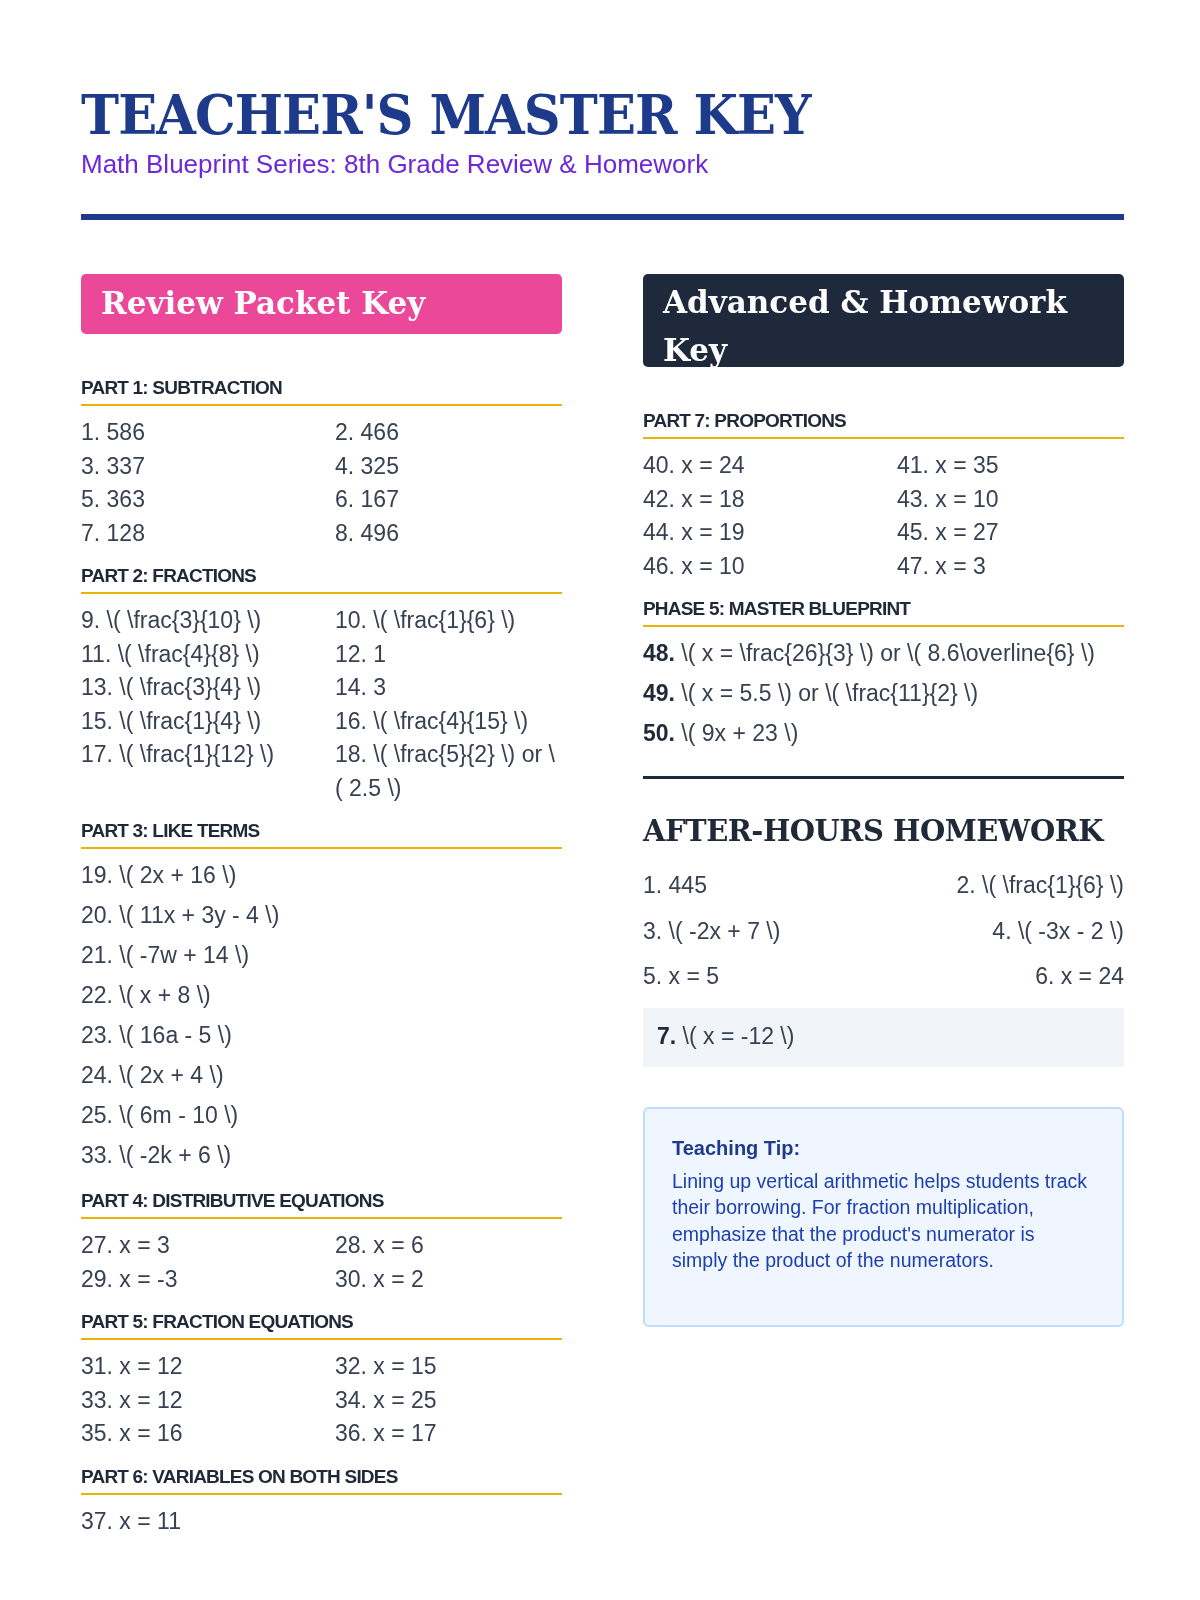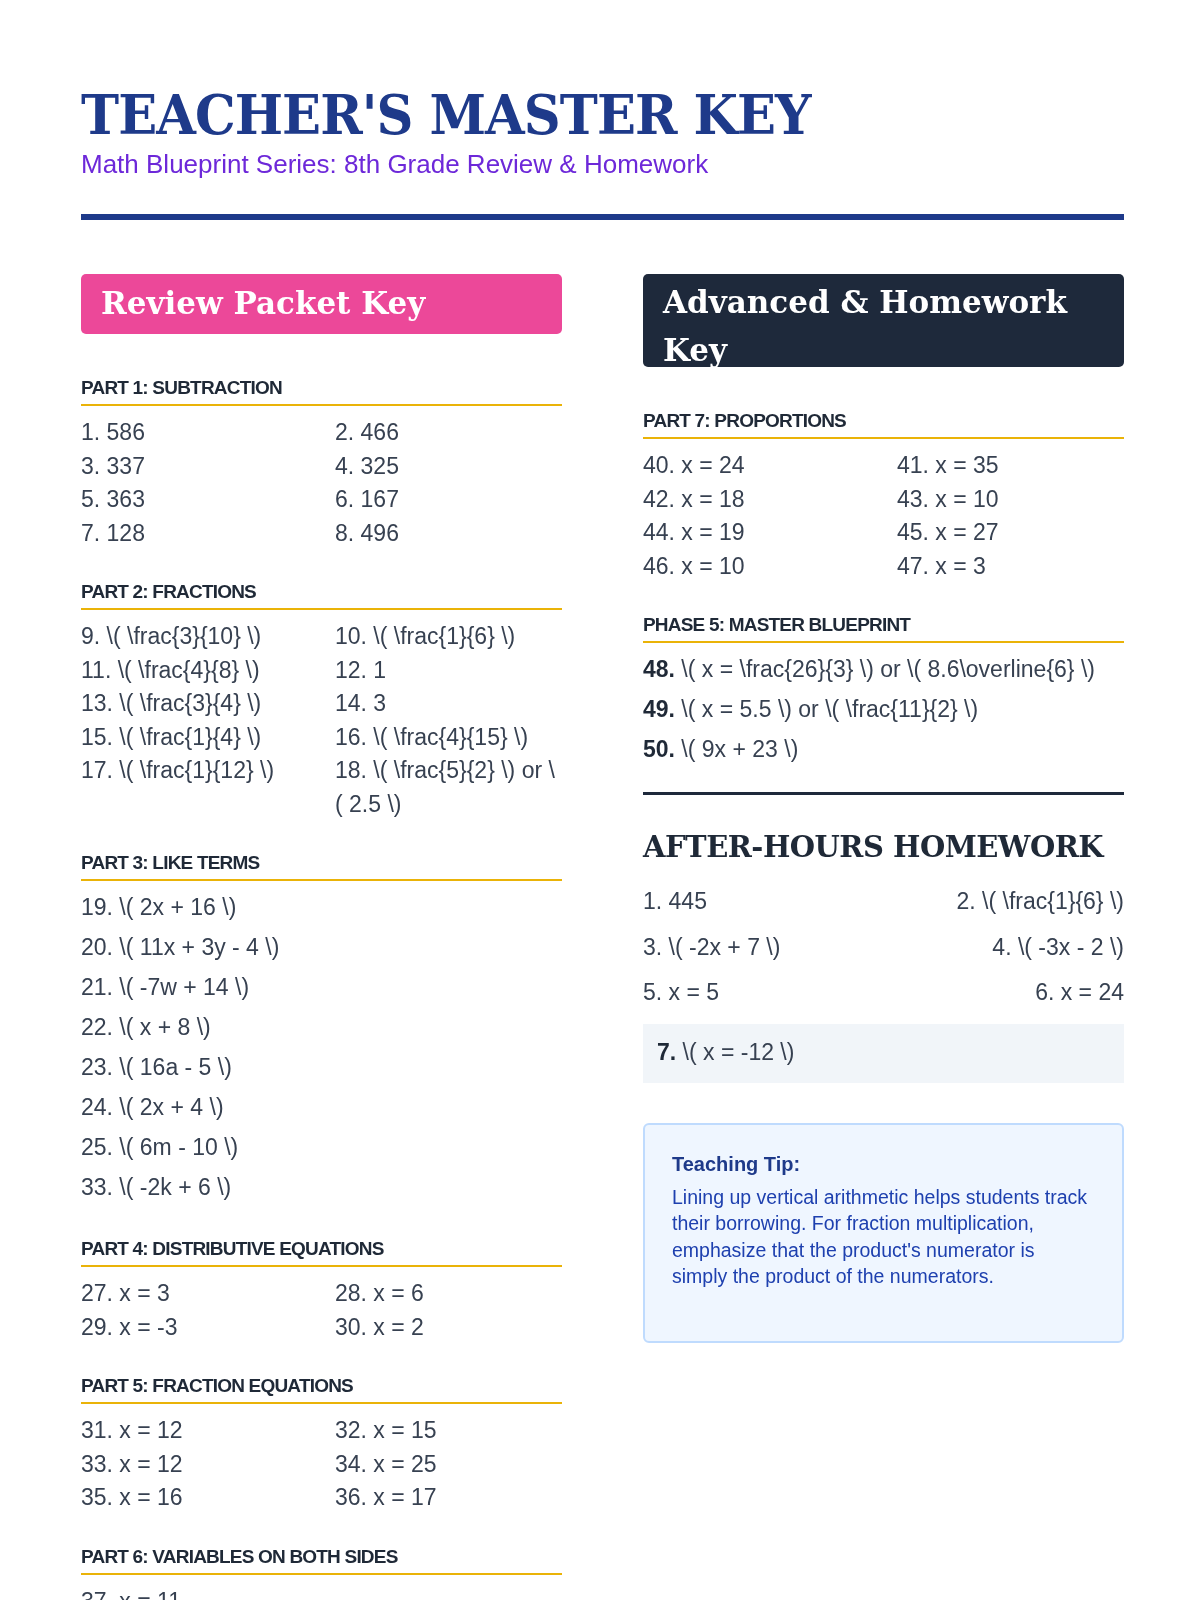--- a/index.html
+++ b/index.html
@@ -29,21 +29,21 @@
     .section-h {
       font-family: "Liberation Sans", sans-serif; font-weight: bold; font-size: 19px; color: #1f2937;
       letter-spacing: -0.8px; padding-bottom: 4px; border-bottom: 2px solid #eab308; line-height: 24px;
     }
     .grid2 { display: grid; grid-template-columns: 254px 227px; margin-top: 10px; }
     .item { font-family: "Liberation Sans", sans-serif; font-size: 23px; color: #374151; line-height: 33.5px; white-space: nowrap; }
     .item.wrap { white-space: normal; }
     .list1 .item { line-height: 40px; }
     .list1 { margin-top: 6px; }
 
-    .sec { margin-top: 30px; }
+    .sec { margin-top: 14px; }
     .sec-first { margin-top: 42px; }
 
     .master .item { white-space: normal; line-height: 33px; margin-bottom: 7px; }
     .master b { color: #1f2937; }
 
     .rule-dark { height: 3px; background: #1e293b; margin-top: 26px; }
     .hw-title {
       font-family: "DejaVu Serif", "Liberation Serif", serif; font-weight: bold; font-size: 29px;
       color: #1f2937; margin-top: 34px; line-height: 36px; letter-spacing: -0.5px;
     }

